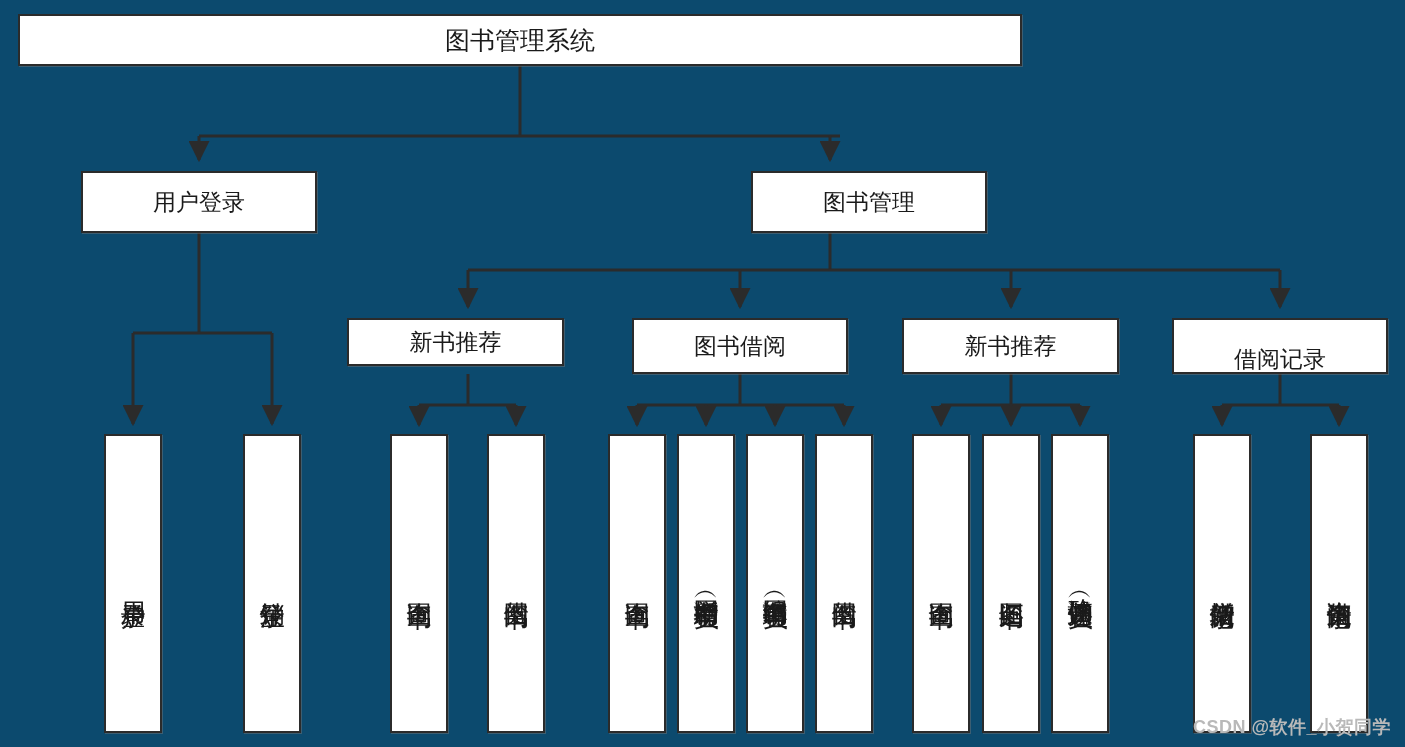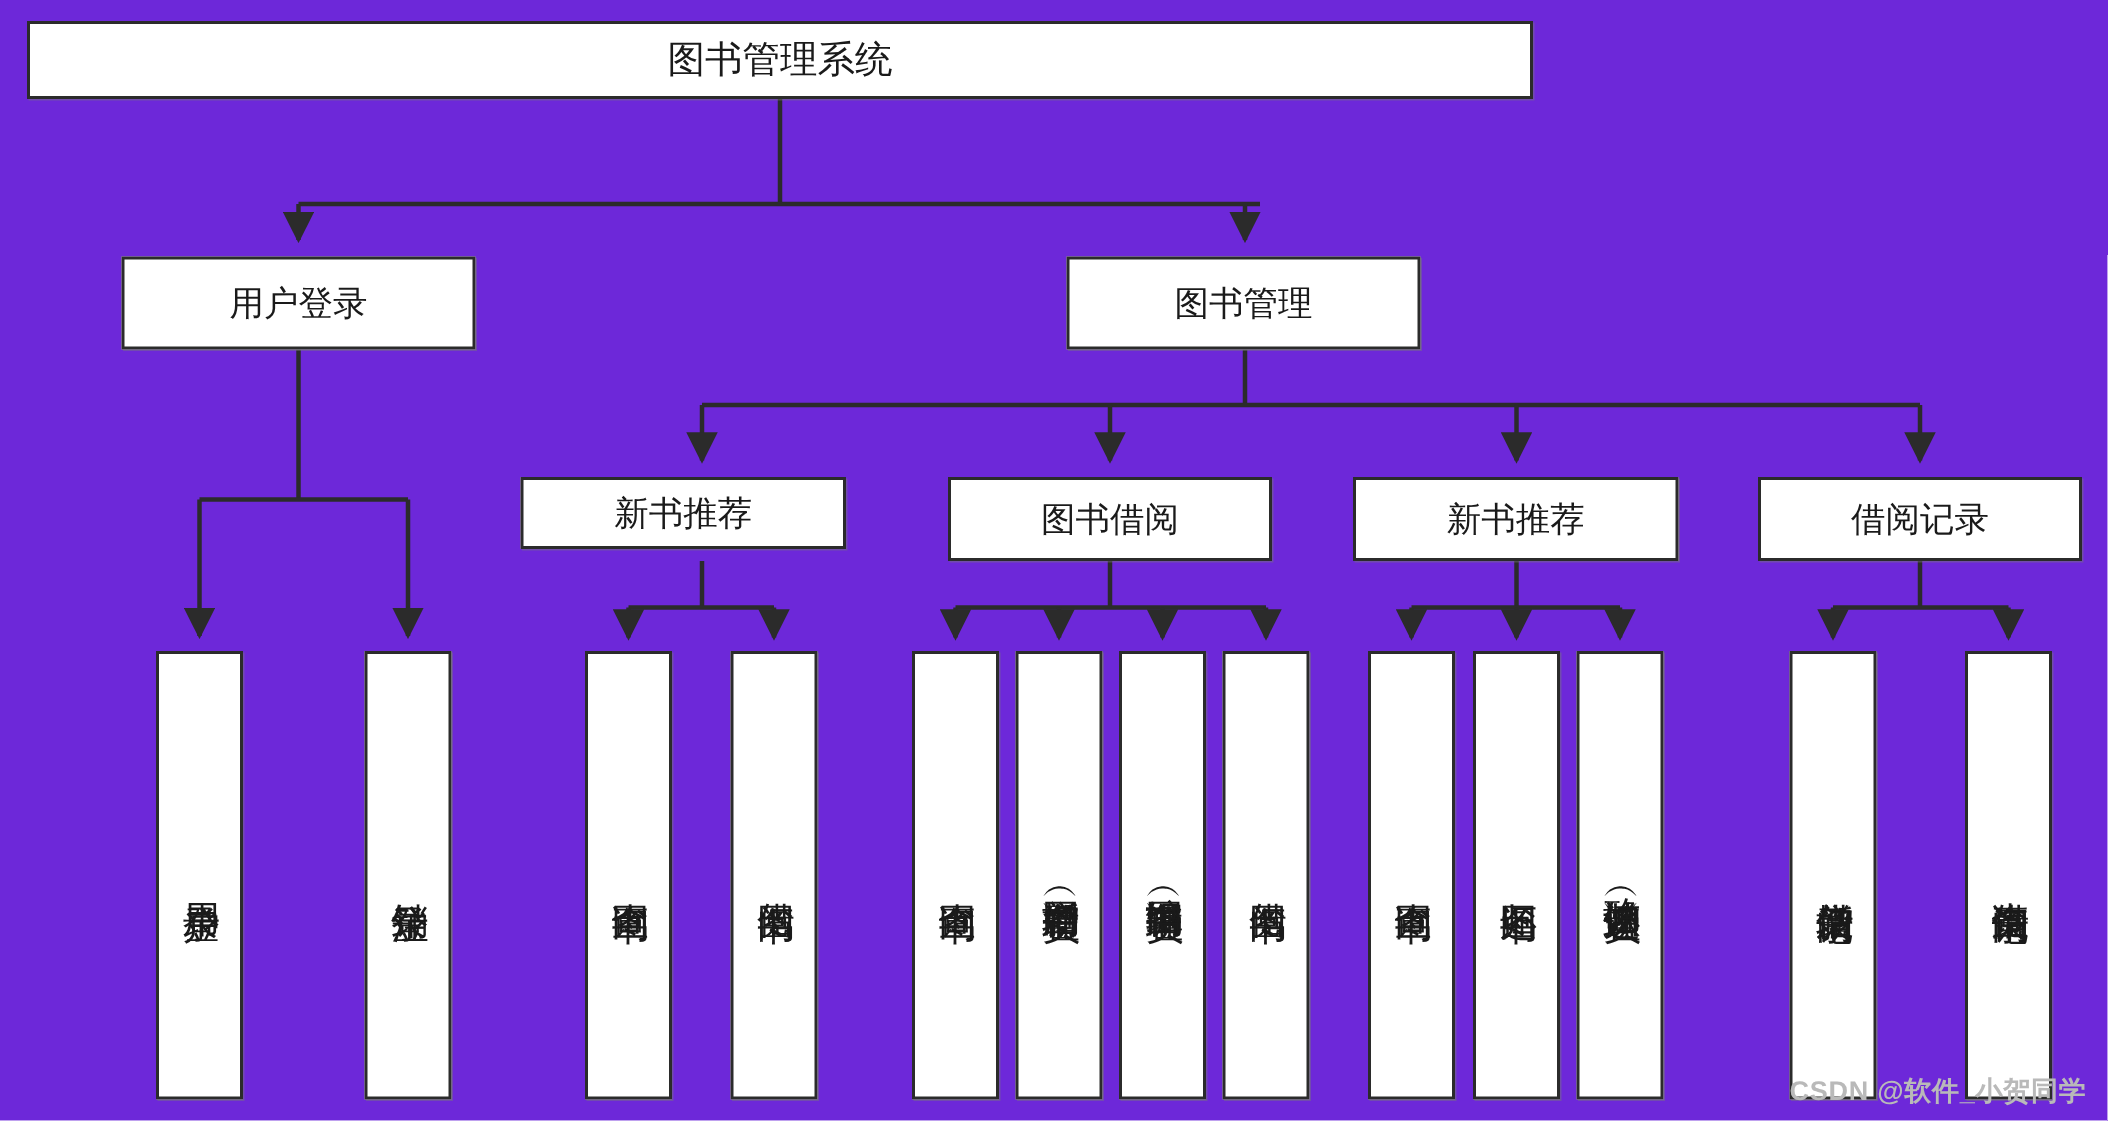--- a/index.html
+++ b/index.html
@@ -7,21 +7,21 @@
     padding: 0;
     background: #ffffff;
   }
   body {
     font-family: "Liberation Sans", "DejaVu Sans", sans-serif;
   }
   #canvas {
     position: relative;
     width: 1405px;
     height: 747px;
-    background: #6d28d9;
+    background: #0c4a6e;
     overflow: hidden;
   }
   svg.wires {
     position: absolute;
     left: 0;
     top: 0;
     width: 1405px;
     height: 747px;
     pointer-events: none;
   }
@@ -123,34 +123,34 @@
     </g>
   </svg>
 
   <div class="node root" style="left:18px; top:14px; width:1004px; height:52px;">
     <span class="label">图书管理系统</span>
   </div>
 
   <div class="node branch" style="left:81px; top:171px; width:236px; height:62px;">
     <span class="label">用户登录</span>
   </div>
-  <div class="node branch" style="left:711px; top:171px; width:236px; height:62px;justify-content:center;">
+  <div class="node branch" style="left:751px; top:171px; width:236px; height:62px;justify-content:center;">
     <span class="label">图书管理</span>
   </div>
 
   <div class="node branch" style="left:347px; top:318px; width:217px; height:48px;">
     <span class="label">新书推荐</span>
   </div>
   <div class="node branch" style="left:632px; top:318px; width:216px; height:56px;">
     <span class="label">图书借阅</span>
   </div>
   <div class="node branch" style="left:902px; top:318px; width:217px; height:56px;">
     <span class="label">新书推荐</span>
   </div>
-  <div class="node branch" style="left:1172px; top:318px; width:216px; height:56px;">
+  <div class="node branch" style="left:1172px; top:318px; width:216px; height:56px;align-items:flex-end;">
     <span class="label">借阅记录</span>
   </div>
 
   <div class="node leaf" style="left:104px; top:434px; width:58px; height:299px;">
     <span class="label">用户登录</span>
   </div>
   <div class="node leaf" style="left:243px; top:434px; width:58px; height:299px;">
     <span class="label">注销登录</span>
   </div>
 

